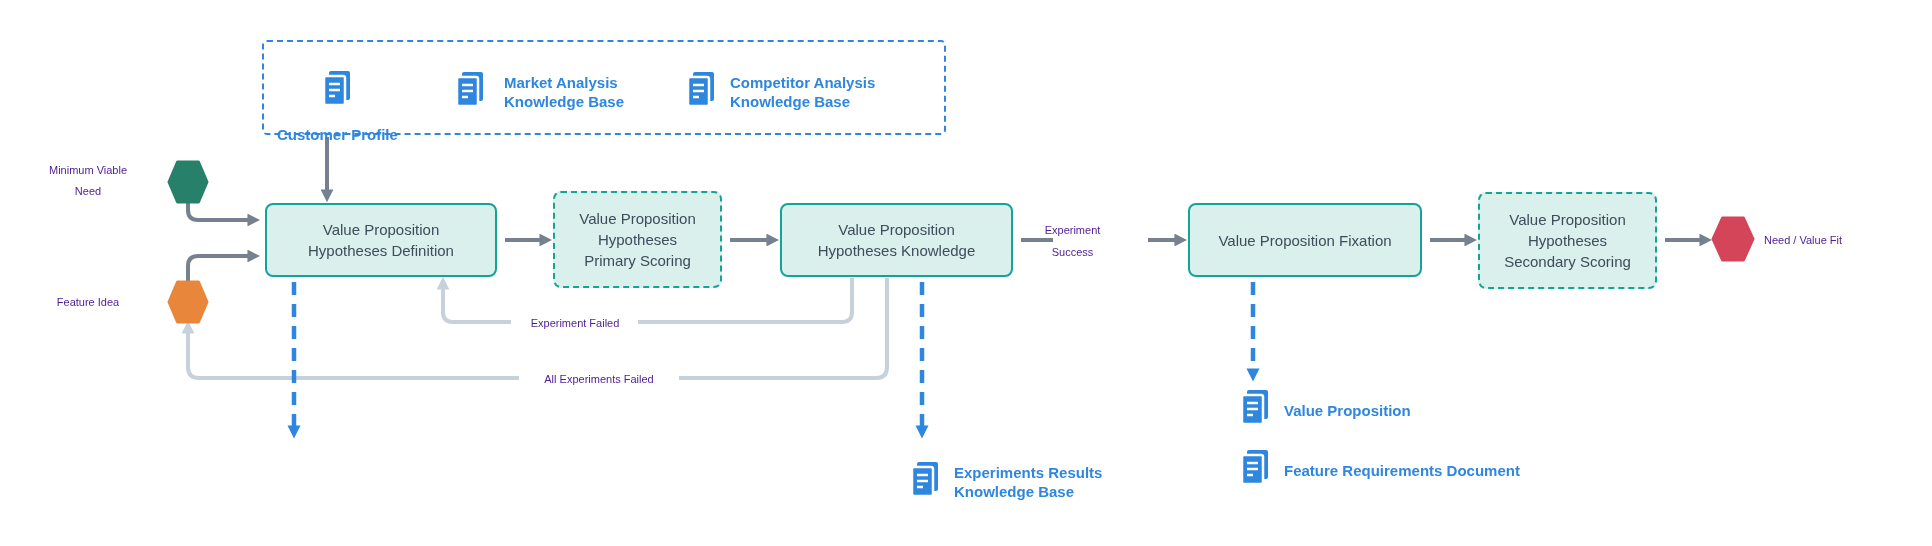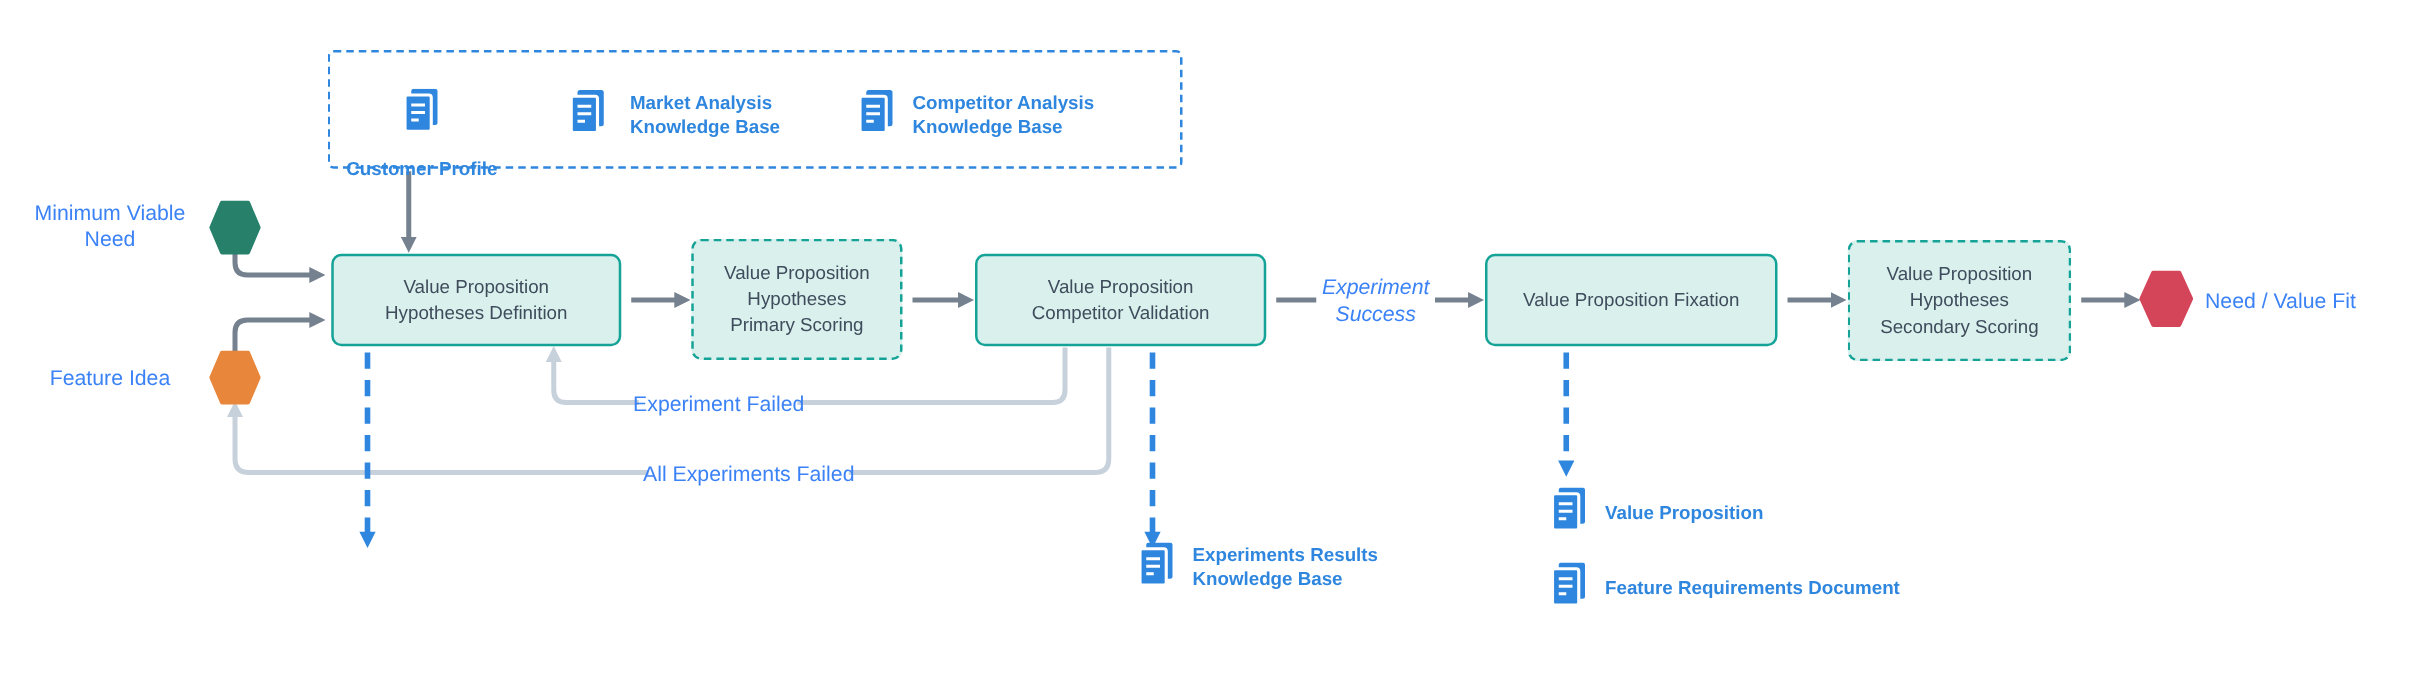--- a/index.html
+++ b/index.html
@@ -21,21 +21,21 @@
   .stage {
     position:absolute; box-sizing:border-box;
     background:#DAF0ED; border:2px solid #16A397; border-radius:8px;
     display:flex; flex-direction:column; align-items:center; justify-content:center;
     color:#3E4C5B; font-size:15px; line-height:21px; text-align:center;
   }
   .stage.dashed { border-style:dashed; }
 
   
   .dark-label {
-    position:absolute; color:#3b82f6; font-size:17px; line-height:21px; text-align:center;
+    position:absolute; color:#4c1d95; font-size:11px; line-height:21px; text-align:center;
   }
 </style>
 </head>
 <body>
 
 <div class="canvas">
 
   <svg class="connector-layer" viewBox="0 0 1932 546" xmlns="http://www.w3.org/2000/svg">
     <defs>
       <marker id="arrow-dark" viewBox="0 0 10 10" refX="2" refY="5" markerWidth="3.2" markerHeight="3.2" orient="auto">
@@ -140,44 +140,44 @@
   </div>
 
   <div class="stage dashed" style="left:553px; top:191px; width:169px; height:97px;">
     <div>Value Proposition</div>
     <div>Hypotheses</div>
     <div>Primary Scoring</div>
   </div>
 
   <div class="stage" style="left:780px; top:203px; width:233px; height:74px;">
     <div>Value Proposition</div>
-    <div>Competitor Validation</div>
+    <div>Hypotheses Knowledge</div>
   </div>
 
   <div class="stage" style="left:1188px; top:203px; width:234px; height:74px;">
     <div>Value Proposition Fixation</div>
   </div>
 
   <div class="stage dashed" style="left:1478px; top:192px; width:179px; height:97px;">
     <div>Value Proposition</div>
     <div>Hypotheses</div>
     <div>Secondary Scoring</div>
   </div>
 
-  <div class="dark-label" style="left:1048px; top:219px; width:105px; line-height:22px;font-style:italic;">
+  <div class="dark-label" style="left:1020px; top:219px; width:105px; line-height:22px;">
     <div>Experiment</div>
     <div>Success</div>
   </div>
   <div class="dark-label" style="left:505px; top:313px; width:140px;">Experiment Failed</div>
   <div class="dark-label" style="left:514px; top:369px; width:170px;text-align:center;">All Experiments Failed</div>
 
   <div class="dark-label" style="left:1764px; top:230px; width:160px; text-align:left;">Need / Value Fit</div>
 
 
-  <div class="doc-item" style="left:910px; top:436px; height:36px;">
+  <div class="doc-item" style="left:910px; top:464px; height:36px;">
     <span>
       <svg width="30" height="36" viewBox="0 0 30 36">
         <rect x="7" y="0" width="21" height="29" rx="2" fill="#2E86DE"></rect>
         <rect x="2" y="5" width="21" height="29" rx="2" fill="#2E86DE" stroke="#ffffff" stroke-width="2.5"></rect>
         <line x1="7" y1="13" x2="18" y2="13" stroke="#ffffff" stroke-width="2.5"></line>
         <line x1="7" y1="19" x2="18" y2="19" stroke="#ffffff" stroke-width="2.5"></line>
         <line x1="7" y1="25" x2="13" y2="25" stroke="#ffffff" stroke-width="2.5"></line>
       </svg>
     </span>
     <span class="doc-label">

